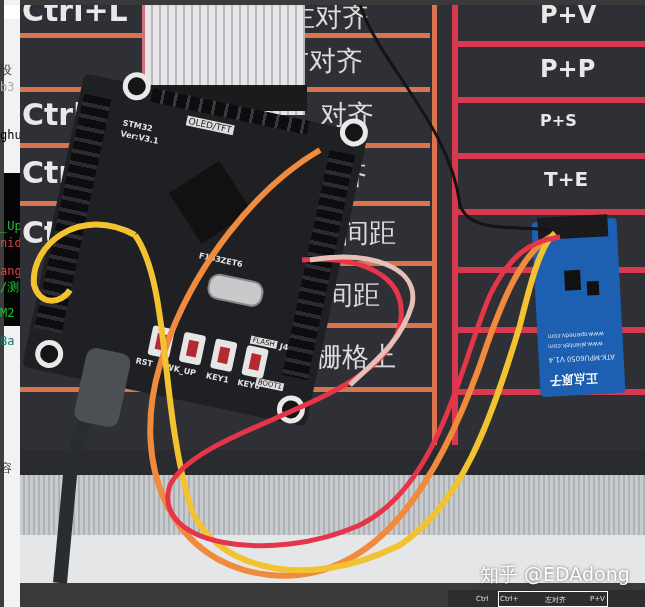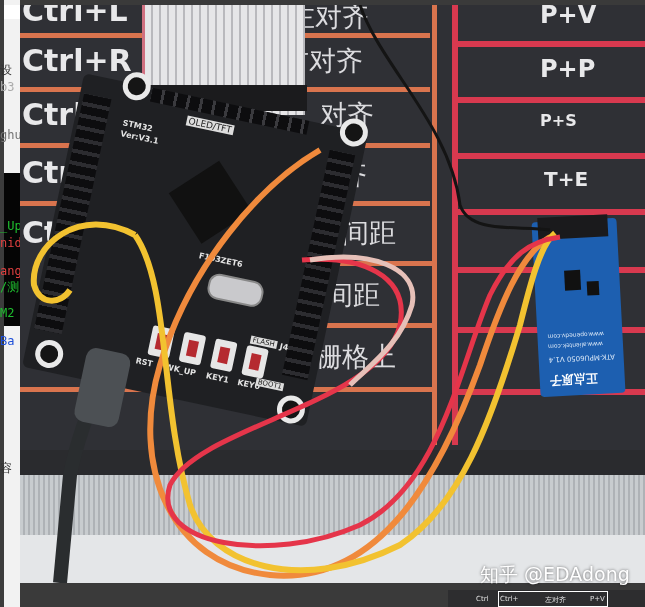--- a/index.html
+++ b/index.html
@@ -46,27 +46,27 @@
 </head>
 <body>
 
 <div class="left-strip">
   <div class="dark"></div>
   <div class="w1"></div>
   <div class="term"></div>
   <div id="left-lines">
       <div class="ls-text" style="top: 62px; left: 0px; color: rgb(51, 51, 51);">设</div>
       <div class="ls-text" style="top: 80px; left: 0px; color: rgb(170, 170, 170);">b3</div>
-      <div class="ls-text" style="top: 128px; left: 0px; color: #737373;">ghu</div>
+      <div class="ls-text" style="top: 128px; left: 0px; color: #000000;">ghu</div>
       <div class="ls-text" style="top: 219px; left: 0px; color: rgb(31, 191, 47);">_Up</div>
       <div class="ls-text" style="top: 236px; left: 0px; color: rgb(224, 64, 64);">nid</div>
       <div class="ls-text" style="top: 264px; left: 0px; color: rgb(224, 64, 64);">ang</div>
       <div class="ls-text" style="top: 279px; left: 0px; color: rgb(31, 191, 47);">/测</div>
       <div class="ls-text" style="top: 306px; left: 0px; color: rgb(31, 191, 47);">M2</div>
-      <div class="ls-text" style="top: 334px; left: 0px; color: #1d4ed8;">Ba</div>
+      <div class="ls-text" style="top: 334px; left: 0px; color: #0f766e;">Ba</div>
       <div class="ls-text" style="top: 460px; left: 0px; color: rgb(51, 51, 51);">容</div>
     </div>
 </div>
 
 <div class="photo">
   <div class="mat">
 
     <div class="hline" style="left:0;top:28px;width:410px;"></div>
     <div class="hline" style="left:0;top:82px;width:410px;"></div>
     <div class="hline" style="left:0;top:138px;width:410px;"></div>
@@ -79,21 +79,20 @@
     <div class="rvline" style="left:432px;top:0;height:440px;"></div>
     <div class="rline" style="left:432px;top:36px;width:193px;"></div>
     <div class="rline" style="left:432px;top:92px;width:193px;"></div>
     <div class="rline" style="left:432px;top:148px;width:193px;"></div>
     <div class="rline" style="left:432px;top:204px;width:193px;"></div>
     <div class="rline" style="left:432px;top:262px;width:193px;"></div>
     <div class="rline" style="left:432px;top:322px;width:193px;"></div>
     <div class="rline" style="left:432px;top:384px;width:193px;"></div>
 
     <div class="key-label" style="left:2px;top:-12px;font-size:30px;">Ctrl+L</div>
-    <div class="key-label" style="left:2px;top:38px;font-size:30px;">Ctrl+R</div>
     <div class="key-label" style="left:2px;top:92px;font-size:30px;">Ctrl+</div>
     <div class="key-label" style="left:2px;top:150px;font-size:30px;">Ctrl</div>
     <div class="key-label" style="left:2px;top:210px;font-size:30px;">Ctr</div>
 
     <div class="cn-label" style="left:268px;top:-6px;font-size:27px;">左对齐</div>
     <div class="cn-label" style="left:262px;top:38px;font-size:27px;">右对齐</div>
     <div class="cn-label" style="left:300px;top:92px;font-size:27px;">对齐</div>
     <div class="cn-label" style="left:320px;top:152px;font-size:27px;">齐</div>
     <div class="cn-label" style="left:322px;top:210px;font-size:27px;">间距</div>
     <div class="cn-label" style="left:306px;top:272px;font-size:27px;">间距</div>

